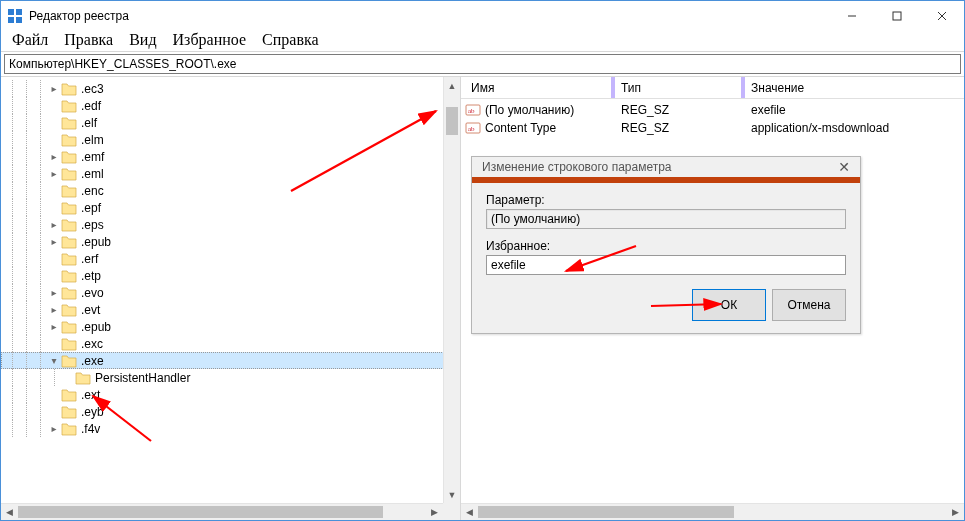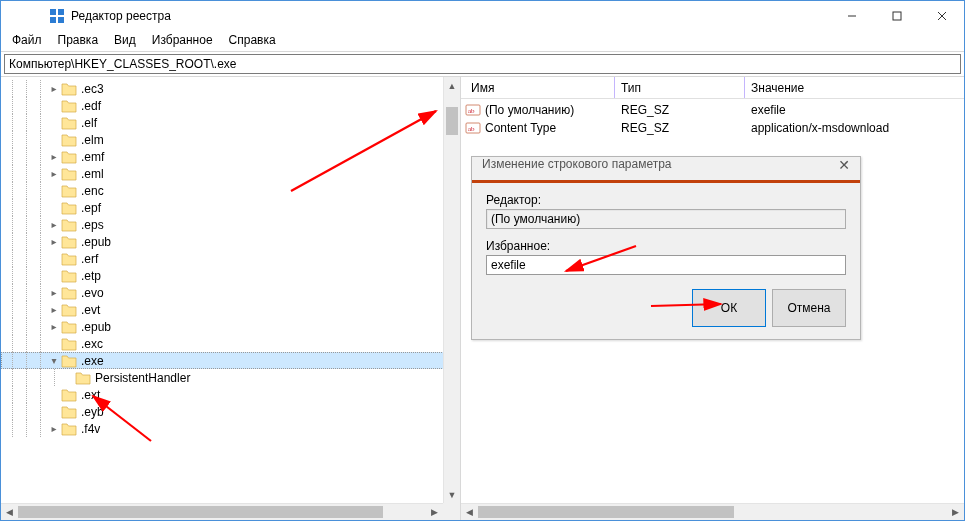--- a/index.html
+++ b/index.html
@@ -16,36 +16,35 @@
     border: 1px solid #4a90d9;
   }
 
   
   .titlebar {
     height: 30px;
     background: #fff;
     display: flex;
     align-items: center;
     padding-left: 6px;
-    margin-left: 42px;
   }
   .titlebar .app-icon { width: 16px; height: 16px; margin-right: 6px; }
   .titlebar .title { flex: 1; font-size: 12px; color: #000; }
   .titlebar .win-btns { display: flex; }
   .titlebar .win-btn { width: 45px; height: 30px; display:flex; align-items:center; justify-content:center; color:#555;}
 
   
   .menubar {
     height: 20px;
     padding: 0 4px 2px;
     display: flex;
     align-items: center;
     gap: 2px;
   }
-  .menubar .menu-item { padding: 1px 7px; font-size:12px; }
+  .menubar .menu-item { padding: 1px 7px; font-size:16px;font-family:Liberation Serif, serif; }
 
   
   .addressbar {
     border-top: 1px solid #d8d8d8;
     border-bottom: 1px solid #d8d8d8;
     padding: 2px 3px;
   }
   .addressbar input {
     width: 100%;
     border: 1px solid #7a7a7a;
@@ -153,21 +152,21 @@
   .list-header {
     height: 22px;
     display:flex;
     border-bottom: 1px solid #e0e0e0;
     font-size: 12px;
     padding-left: 4px;
   }
   .list-header .col {
     display:flex; align-items:center;
     padding-left: 6px;
-    border-right: 1px solid #c4b5fd;
+    border-right: 4px solid #c4b5fd;
   }
   .list-header .col:last-child { border-right:none; }
   .list-body { padding: 2px 0; }
   .list-row {
     display:flex; align-items:center;
     height: 18px;
     padding-left: 4px;
   }
   .list-row .icon-val {
     width: 16px; height: 16px; margin-right: 4px;
@@ -179,25 +178,25 @@
     position: absolute;
     left: 470px;
     top: 155px;
     width: 390px;
     background: #f0f0f0;
     border: 1px solid #b5b5b5;
     box-shadow: 1px 1px 2px rgba(0,0,0,0.15);
   }
   .dialog .dlg-title {
     height: 26px;
-    display:flex; align-items:flex-start;
+    display:flex; align-items:center;
     padding: 0 6px 0 10px;
     font-size: 12px;
     color: #555;
-    border-bottom: 3px solid #c2410c;
+    border-bottom: 6px solid #c2410c;
   }
   .dialog .dlg-title .spacer { flex:1; }
   .dialog .dlg-close { width: 20px; text-align:center; color:#555; font-size:14px;}
   .dialog .dlg-body {
     padding: 10px 14px 12px;
   }
   .dialog .field-label { font-size:12px; margin-bottom:2px; color:#000;}
   .dialog .ro-input {
     width:100%; height:20px;
     border: 1px solid #adadad;
@@ -214,21 +213,21 @@
     background: #fff;
     padding: 1px 4px;
     font-size:12px;
     font-family: inherit;
     margin-bottom: 14px;
   }
   .dialog .btn-row {
     display:flex; justify-content:flex-end; gap:6px;
   }
   .dialog .btn {
-    min-width: 74px; height:38px;
+    min-width: 74px; height:32px;
     border: 1px solid #adadad;
     background: #e1e1e1;
     font-size:12px;
     font-family:inherit;
     padding: 0 10px;
   }
   .dialog .btn.primary {
     border: 1px solid #0078d7;
   }
 
@@ -682,21 +681,21 @@
   </div>
 </div>
 
 <div class="dialog">
   <div class="dlg-title">
     <span>Изменение строкового параметра</span>
     <span class="spacer"></span>
     <span class="dlg-close">✕</span>
   </div>
   <div class="dlg-body">
-    <div class="field-label">Редактор:</div>
+    <div class="field-label">Параметр:</div>
     <input class="ro-input" readonly="" value="(По умолчанию)" style="">
     <div class="field-label">Избранное:</div>
     <input class="rw-input" value="exefile" style="">
     <div class="btn-row">
       <button class="btn primary">ОК</button>
       <button class="btn">Отмена</button>
     </div>
   </div>
 </div>
 

